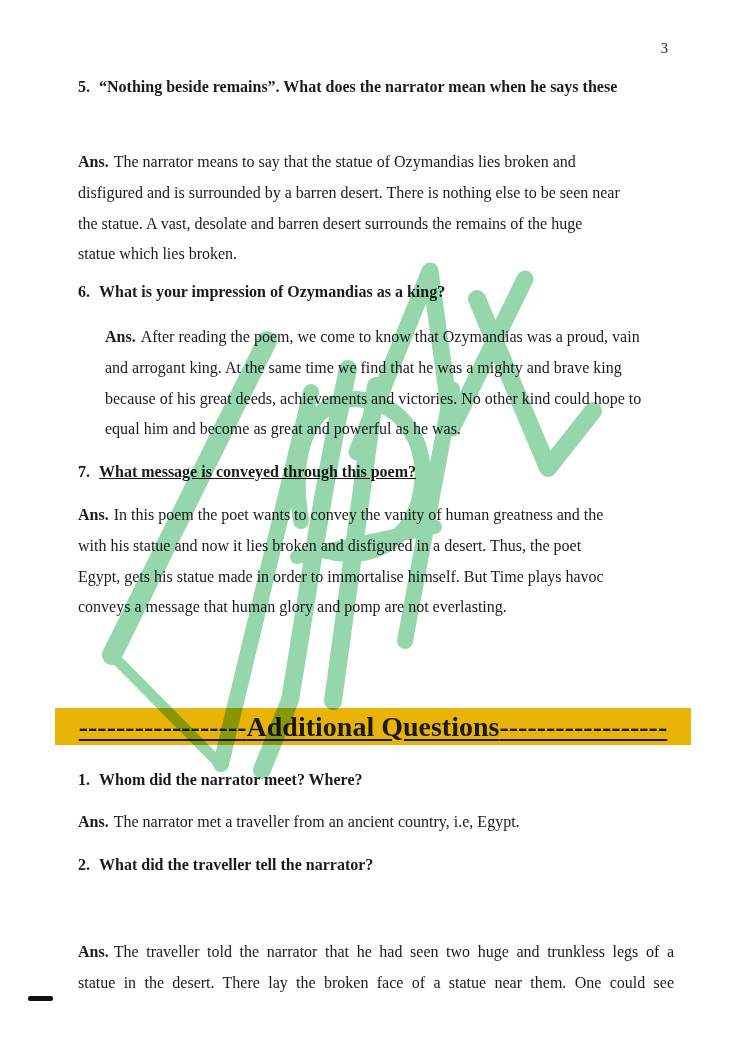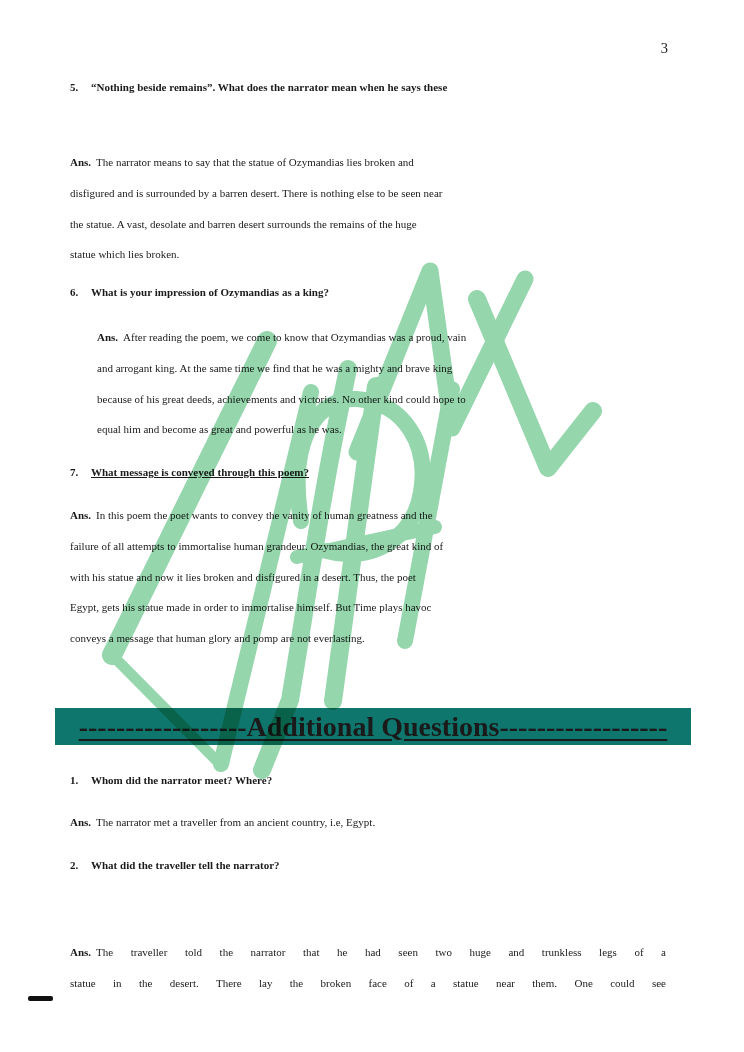--- a/index.html
+++ b/index.html
@@ -9,41 +9,41 @@
     background:#ffffff;
     font-family:"Liberation Serif", serif;
     color:#1a1a1a;
     overflow:hidden;
   }
   .pagenum{
     position:absolute;top:40px;right:76px;
     font-size:14.5px;
   }
   .block{
-    position:absolute;left:70px;width:596px;
-    font-size:11px;line-height:30.8px;
+    position:absolute;left:78px;width:596px;
+    font-size:16px;line-height:30.8px;
   }
   .q{font-weight:bold;padding-left:21px;}
   .qnum{display:inline-block;width:21px;margin-left:-21px;}
   .line{white-space:nowrap;}
   .jline{white-space:normal;text-align:justify;text-align-last:justify;}
   .ans-prefix{font-weight:bold;margin-right:5px;}
   .pos-q5{top:72px;}
   .pos-a5{top:147px;}
   .pos-q6{top:277px;}
   .pos-a6{top:322px;margin-left:27px;}
   .pos-q7{top:457px;text-decoration:underline;}
   .pos-a7{top:500px;}
   .pos-q1{top:765px;}
   .pos-a1{top:807px;}
   .pos-q2{top:850px;}
   .pos-a2{top:892px;margin-top:45px;}
   .band{
     position:absolute;left:55px;top:708px;width:636px;height:37px;
-    background:#0f766e;
+    background:#eab308;
     display:flex;align-items:center;justify-content:center;
   }
   .band-text{
     font-size:28px;font-weight:bold;white-space:nowrap;
     text-decoration:underline;
     text-decoration-thickness:2px;
     text-underline-offset:3px;
   }
   .corner-mark{
     position:absolute;left:28px;top:996px;width:25px;height:5px;
@@ -85,21 +85,20 @@
     <div class="line">because of his great deeds, achievements and victories. No other kind could hope to</div>
     <div class="line">equal him and become as great and powerful as he was.</div>
   </div>
 
   <div class="block q pos-q7">
     <div class="line"><span class="qnum">7.</span><span>What message is conveyed through this poem?</span></div>
   </div>
 
   <div class="block pos-a7">
     <div class="line"><span class="ans-prefix">Ans.</span><span>In this poem the poet wants to convey the vanity of human greatness and the</span></div>
-    <div class="line">failure of all attempts to immortalise human grandeur. Ozymandias, the great kind of</div>
     <div class="line">with his statue and now it lies broken and disfigured in a desert. Thus, the poet</div>
     <div class="line">Egypt, gets his statue made in order to immortalise himself. But Time plays havoc</div>
     <div class="line">conveys a message that human glory and pomp are not everlasting.</div>
   </div>
 
   <div class="band">
     <span class="band-text"><span>------------------</span><span>Additional Questions</span><span>------------------</span></span>
   </div>
 
   <div class="block q pos-q1">

